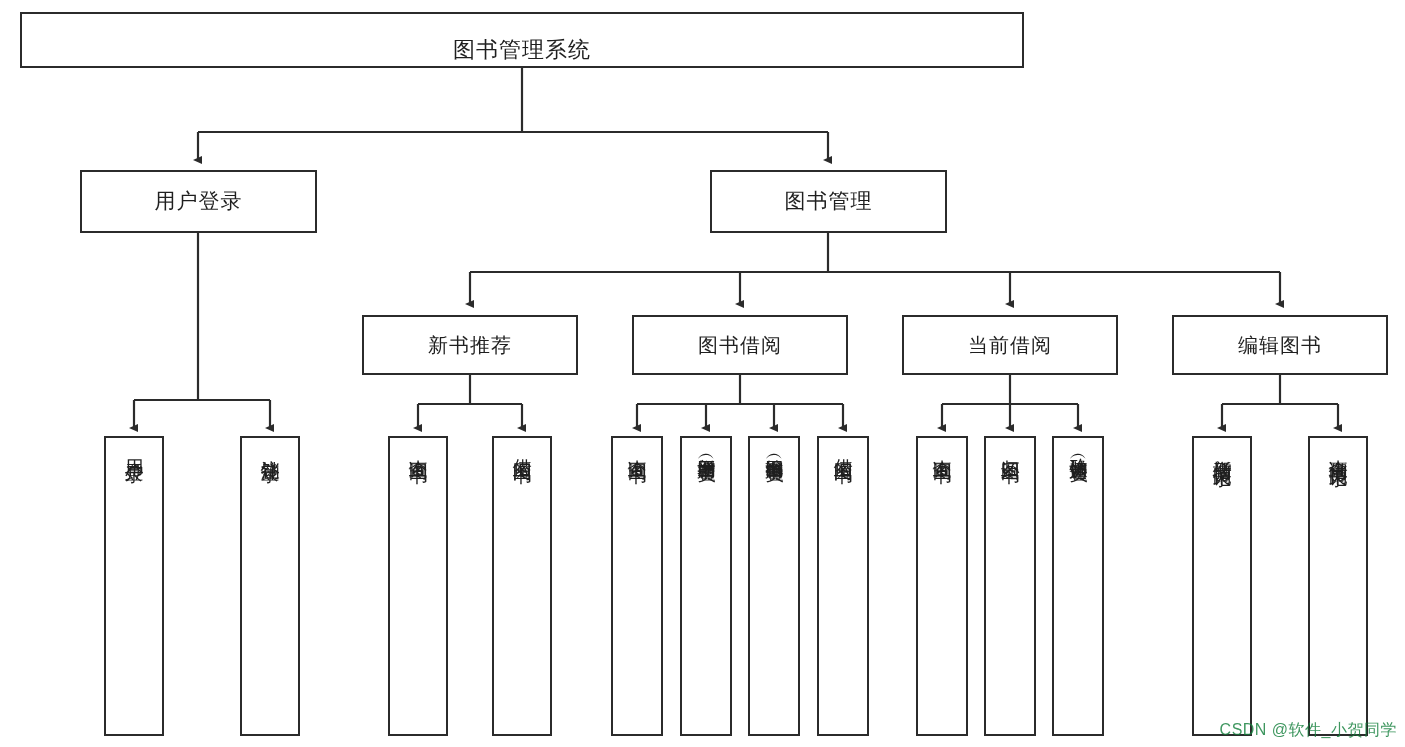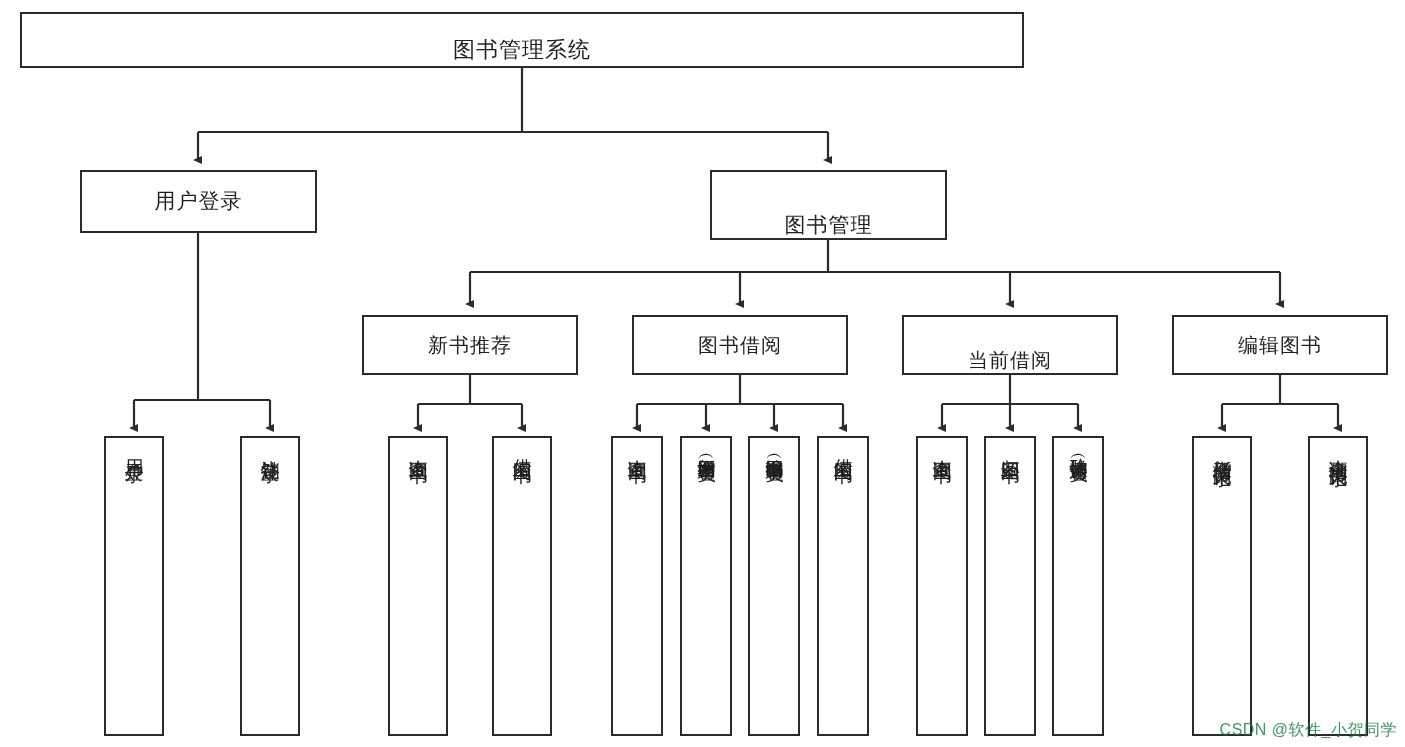--- a/index.html
+++ b/index.html
@@ -132,31 +132,31 @@
     </g>
   </svg>
 
   <div class="node root" style="left:20px; top:12px; width:1004px; height:56px;">
     <span class="label">图书管理系统</span>
   </div>
 
   <div class="node level2" style="left:80px; top:170px; width:237px; height:63px;">
     <span class="label">用户登录</span>
   </div>
-  <div class="node level2" style="left:710px; top:170px; width:237px; height:70px;align-items:flex-end;">
+  <div class="node level2" style="left:710px; top:170px; width:237px; height:63px;">
     <span class="label">图书管理</span>
   </div>
 
   <div class="node level3" style="left:632px; top:315px; width:216px; height:60px;">
     <span class="label">图书借阅</span>
   </div>
   <div class="node level3" style="left:362px; top:315px; width:216px; height:60px;">
     <span class="label">新书推荐</span>
   </div>
-  <div class="node level3" style="left:902px; top:315px; width:216px; height:60px;align-items:flex-end;">
+  <div class="node level3" style="left:902px; top:315px; width:216px; height:60px;">
     <span class="label">当前借阅</span>
   </div>
   <div class="node level3" style="left:1172px; top:315px; width:216px; height:60px;">
     <span class="label">编辑图书</span>
   </div>
 
   <div class="node leaf" style="left:104px; top:436px; width:60px; height:300px;">
     <span class="label">用户登录</span>
   </div>
   <div class="node leaf" style="left:240px; top:436px; width:60px; height:300px;">

